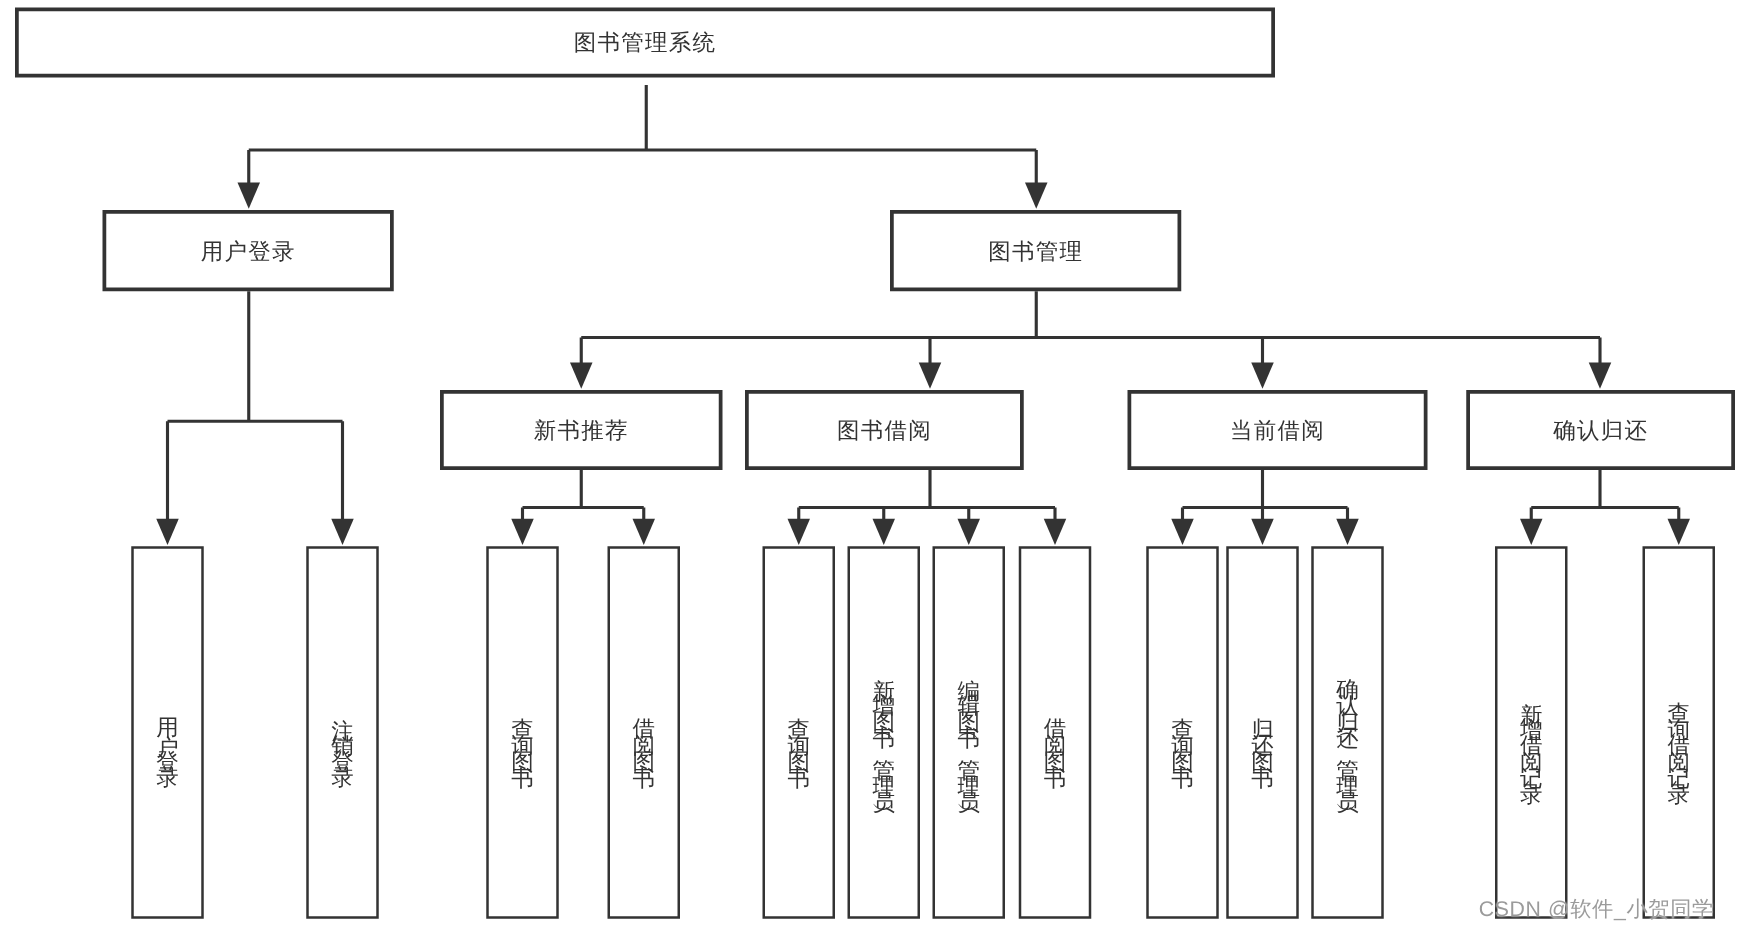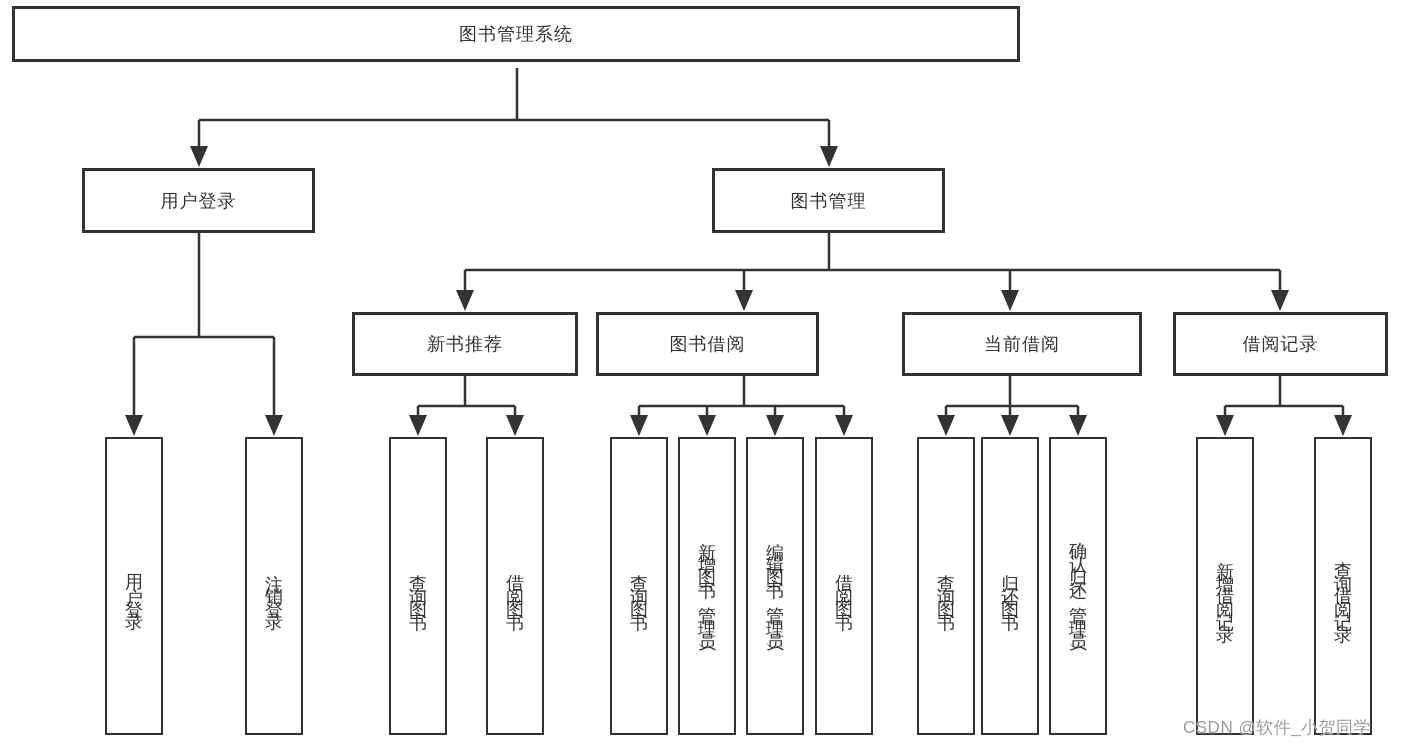--- a/index.html
+++ b/index.html
@@ -77,21 +77,21 @@
   <div class="box" style="left:712px;top:168px;width:233px;height:65px;">
     <span>图书管理</span>
   </div>
   <div class="box" style="left:596px;top:312px;width:223px;height:64px;">
     <span>图书借阅</span>
   </div>
   <div class="box" style="left:902px;top:312px;width:240px;height:64px;">
     <span>当前借阅</span>
   </div>
   <div class="box" style="left:1173px;top:312px;width:215px;height:64px;">
-    <span>借阅记录</span>
+    <span>确认归还</span>
   </div>
 
   <div class="box leaf" style="left:105px;top:437px;width:58px;height:298px;">
     <span class="vlabel">用户登录</span>
   </div>
   <div class="box leaf" style="left:245px;top:437px;width:58px;height:298px;">
     <span class="vlabel">注销登录</span>
   </div>
 
   <div class="box leaf" style="left:389px;top:437px;width:58px;height:298px;">

